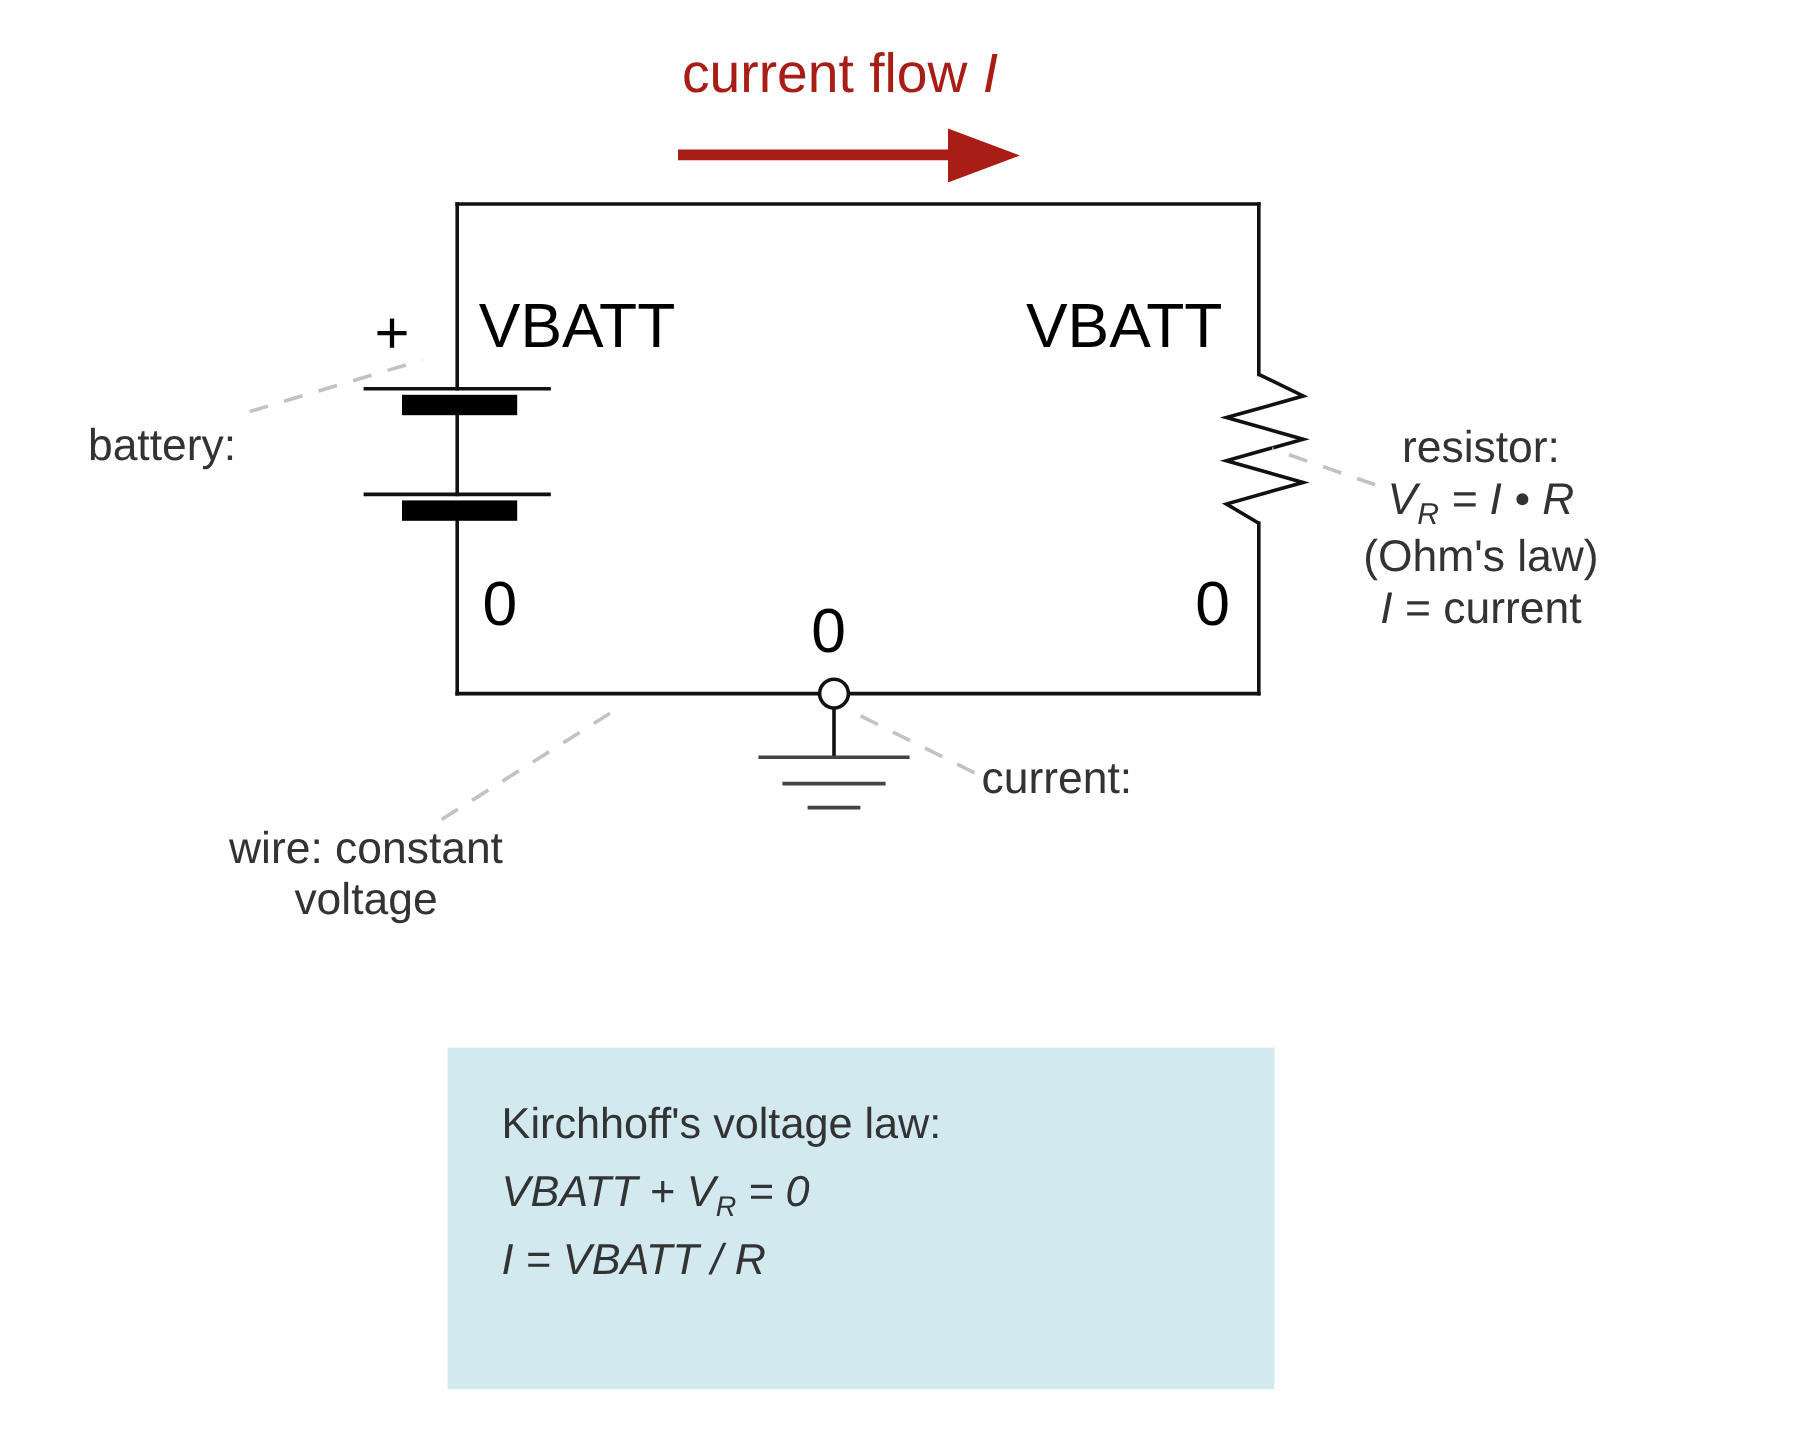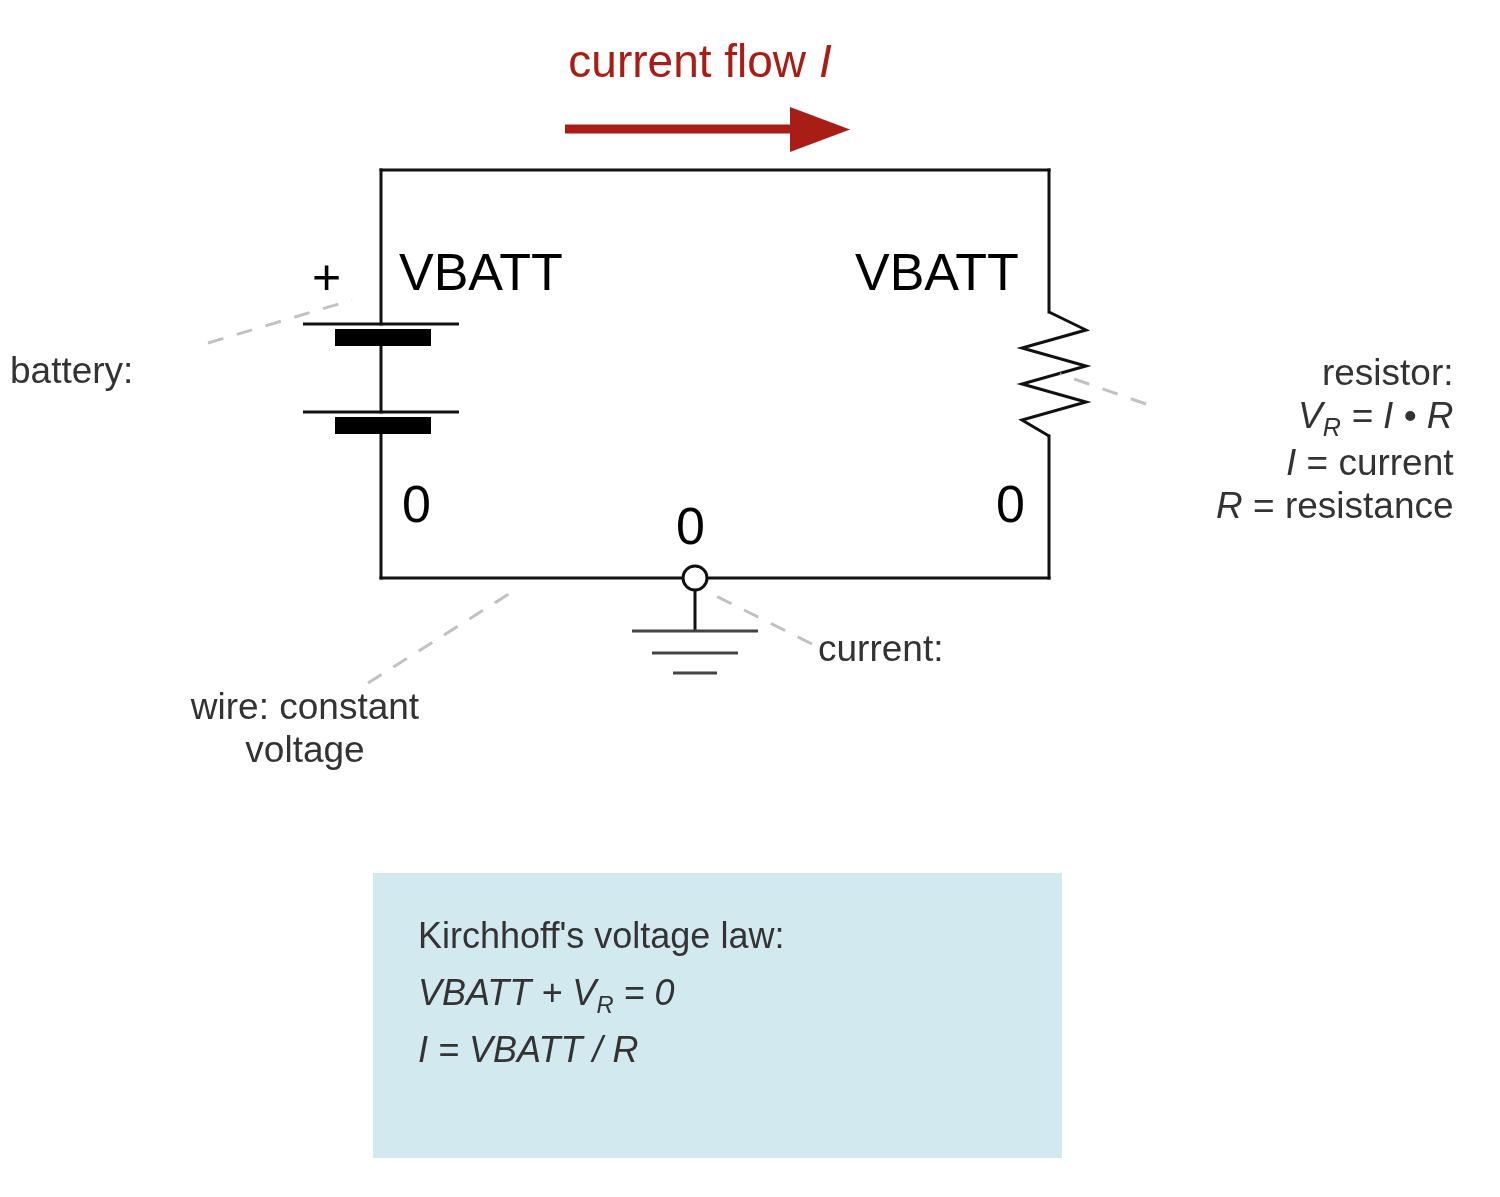--- a/index.html
+++ b/index.html
@@ -59,22 +59,22 @@
     line-height: 1.16;
     white-space: nowrap;
   }
   .callout .it { font-style: italic; }
   .callout .sub {
     font-style: italic;
     font-size: 0.68em;
     vertical-align: sub;
     letter-spacing: 0;
   }
-  #callout-battery { left: 10px; top: 350px; width: 250px; text-align: left; }
-  #callout-resistor { left: 1216px; top: 352px; text-align: right; }
+  #callout-battery { left: 10px; top: 350px; width: 250px; text-align: center; }
+  #callout-resistor { left: 1136px; top: 352px; text-align: center; }
   #callout-wire { left: 90px; top: 686px; width: 430px; text-align: center; }
   #callout-ground { left: 818px; top: 628px; text-align: left; }
 
   
   #kvl-box {
     left: 373px; top: 873px;
     width: 689px; height: 290px;
     background: #d2e9ef;
   }
   #kvl-text {
@@ -169,22 +169,22 @@
 
   <div class="abs node-label" style="left:996px; top:478px;">0</div>
 
   <div class="abs callout" id="callout-battery">
     <div>battery:</div>
   </div>
 
   <div class="abs callout" id="callout-resistor">
     <div>resistor:</div>
     <div><span class="it">V</span><span class="sub">R</span><span class="it"> = I • R</span></div>
+    <div>(Ohm's law)</div>
     <div><span class="it">I</span><span> = current</span></div>
-    <div><span class="it">R</span><span> = resistance</span></div>
   </div>
 
   <div class="abs callout" id="callout-wire">
     <div>wire: constant</div>
     <div>voltage</div>
   </div>
 
   <div class="abs callout" id="callout-ground">
     <div>current:</div>
   </div>

